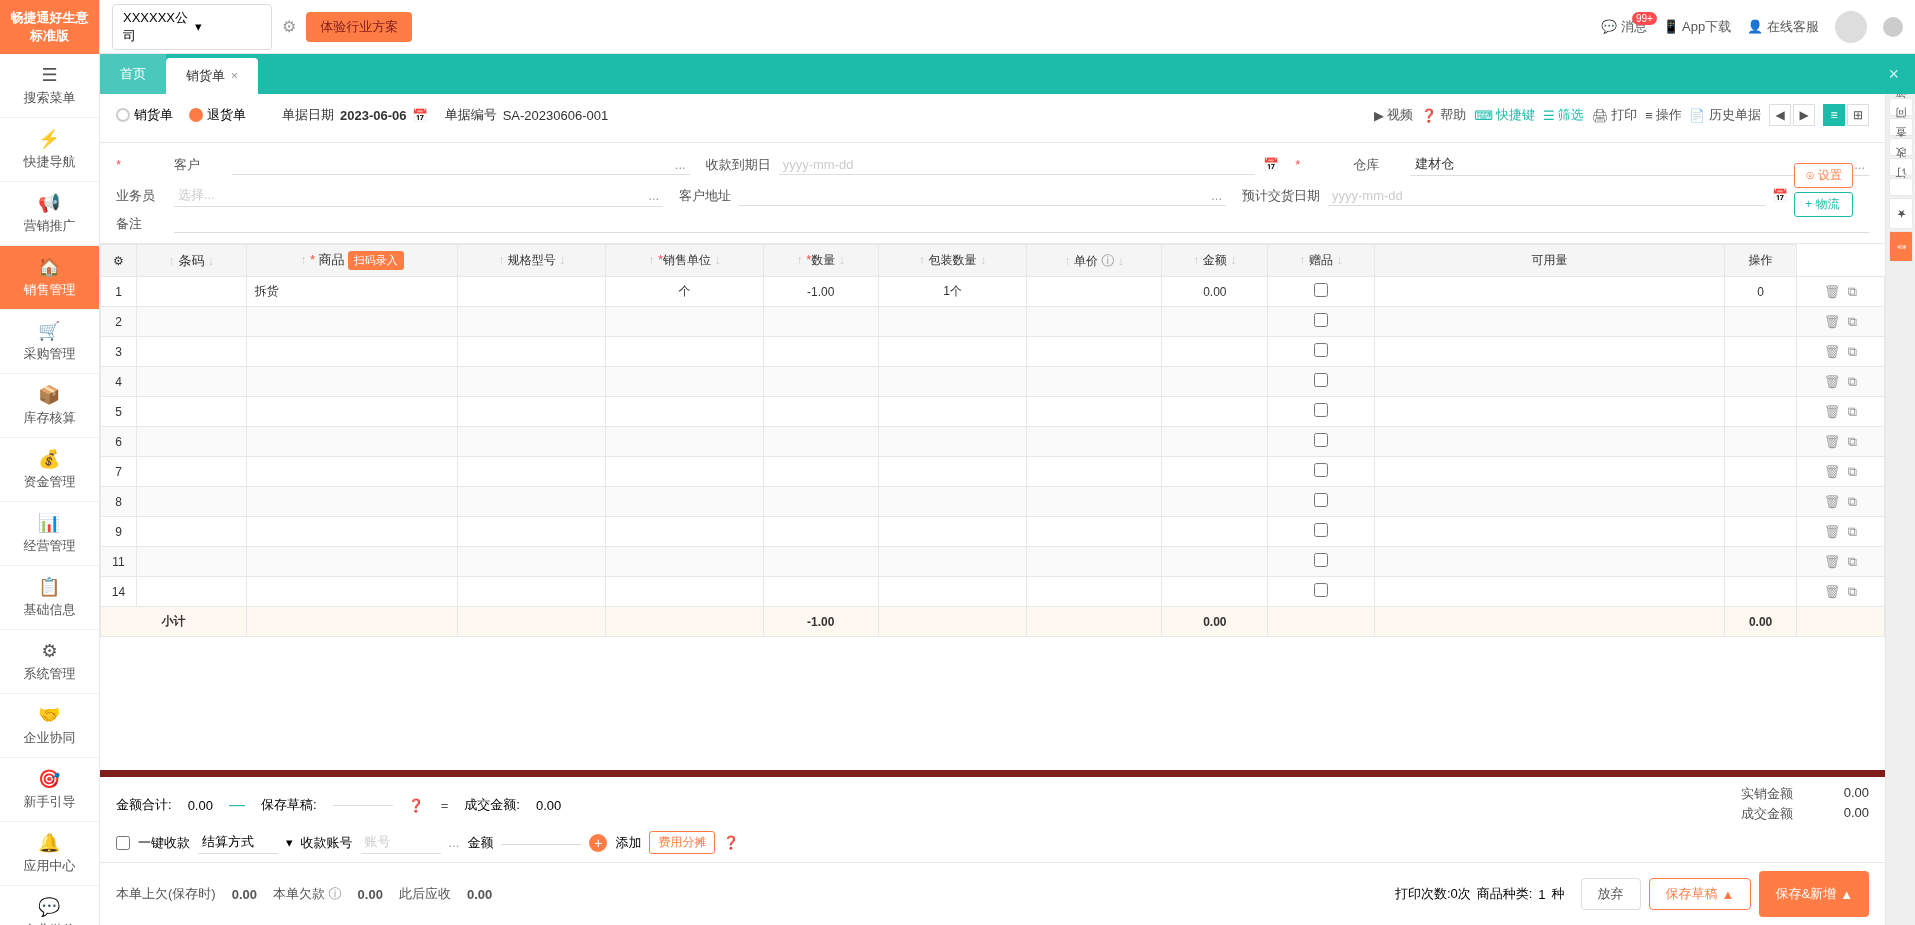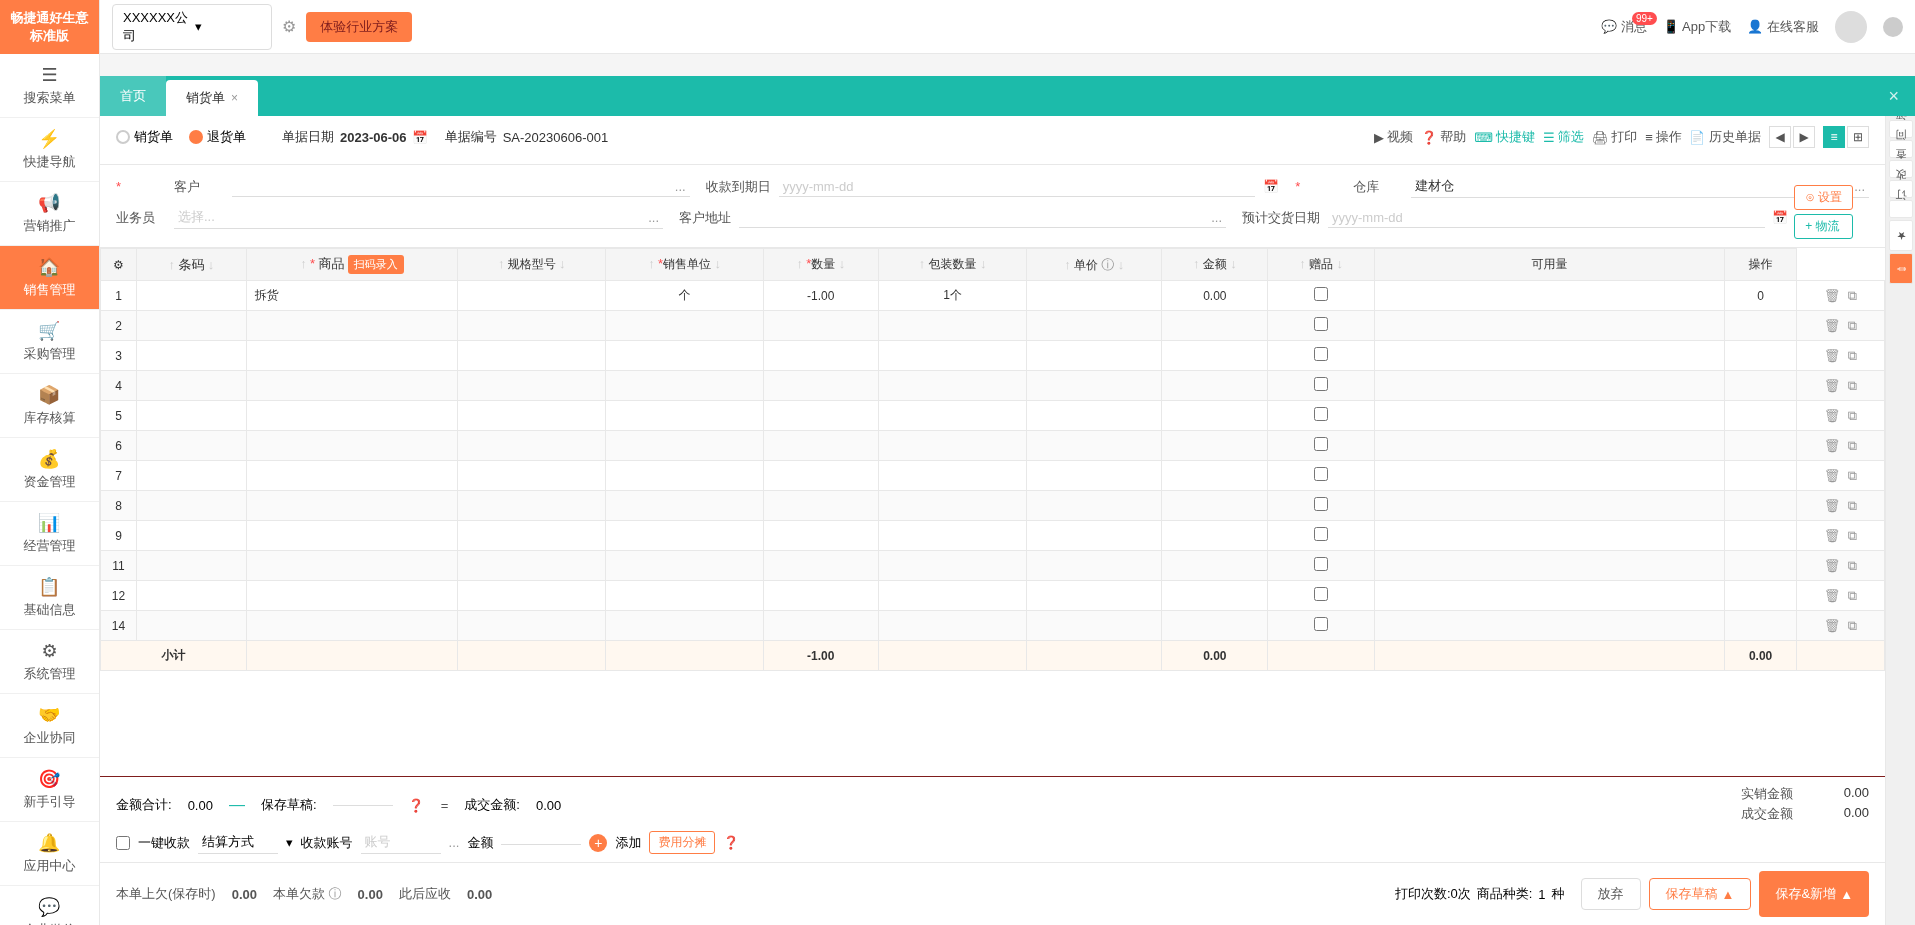--- a/index.html
+++ b/index.html
@@ -21,21 +21,21 @@
     .company-selector { display: flex; align-items: center; gap: 6px; border: 1px solid #ddd; border-radius: 4px; padding: 4px 10px; min-width: 160px; cursor: pointer; }
     .company-selector span { flex: 1; }
     .gear-btn { color: #999; cursor: pointer; font-size: 16px; }
     .trial-btn { background: #ff7d45; color: #7f1d1d; border: none; border-radius: 4px; padding: 6px 14px; cursor: pointer; font-size: 13px; }
     .topbar-right { margin-left: auto; display: flex; align-items: center; gap: 16px; color: #555; font-size: 13px; }
     .badge-wrap { position: relative; cursor: pointer; }
     .badge { position: absolute; top: -6px; right: -10px; background: #ff4d4f; color: #fff; border-radius: 10px; font-size: 10px; padding: 1px 4px; }
     .avatar { width: 32px; height: 32px; background: #ddd; border-radius: 50%; }
 
     
-    .tabs { height: 40px; background: #1cbbaa; display: flex; align-items: stretch; margin-top: 22px; }
+    .tabs { height: 40px; background: #1cbbaa; display: flex; align-items: stretch; }
     .tab { padding: 0 20px; display: flex; align-items: center; cursor: pointer; color: rgba(255,255,255,0.8); font-size: 14px; gap: 6px; }
     .tab.home { background: rgba(255,255,255,0.2); color: #fff; }
     .tab.active { background: #fff; color: #333; border-radius: 4px 4px 0 0; margin-top: 4px; }
     .tab-close { color: #999; font-size: 12px; }
     .tab-close-main { margin-left: auto; color: rgba(255,255,255,0.8); padding: 0 16px; cursor: pointer; font-size: 18px; display: flex; align-items: center; }
 
     
     .content { flex: 1; display: flex; overflow: hidden; }
     .form-area { flex: 1; display: flex; flex-direction: column; overflow: hidden; background: #f5f5f5; }
 
@@ -72,21 +72,21 @@
     .data-table th { background: #f5f5f5; border: 1px solid #e8e8e8; padding: 6px 8px; text-align: center; white-space: nowrap; font-weight: normal; color: #333; font-size: 12px; }
     .data-table td { border: 1px solid #e8e8e8; padding: 4px 8px; text-align: center; color: #333; font-size: 12px; height: 30px; }
     .data-table tr:nth-child(odd) td { background: #fff; }
     .data-table tr:nth-child(even) td { background: #fafafa; }
     .th-settings { width: 36px; }
     .scan-btn { background: #ff7d45; color: #fff; border: none; border-radius: 3px; padding: 2px 6px; font-size: 11px; cursor: pointer; }
     .num-red { color: #ff4d4f; }
     .subtotal-row td { background: #fff8f0 !important; font-weight: bold; }
 
     
-    .form-footer { background: #fff; border-top: 1px solid #7f1d1d; padding: 8px 16px; }
+    .form-footer { background: #fff; border-top: 7px solid #7f1d1d; padding: 8px 16px; }
     .footer-amounts { display: flex; align-items: center; gap: 16px; margin-bottom: 6px; }
     .footer-payment { display: flex; align-items: center; gap: 8px; }
     .amount-summary { margin-left: auto; text-align: right; }
     .amount-row { display: flex; justify-content: flex-end; gap: 16px; margin-bottom: 2px; }
     .amount-label { color: #555; }
     .amount-value { color: #333; min-width: 60px; text-align: right; }
     .add-btn { background: #ff7d45; color: #fff; border: none; border-radius: 50%; width: 18px; height: 18px; display: inline-flex; align-items: center; justify-content: center; cursor: pointer; font-size: 14px; }
     .fee-btn { border: 1px solid #ff7d45; color: #ff7d45; background: #fff; border-radius: 3px; padding: 2px 8px; cursor: pointer; font-size: 12px; }
     .dash { color: #1cbbaa; font-size: 16px; }
     .equals { color: #555; }
@@ -321,20 +321,24 @@
             </div>
           </div>
           <div style="display:flex;align-items:center;gap:8px;flex:1;padding-right:80px;">
             <span class="field-label">预计交货日期</span>
             <div class="field-input" style="flex:1;border-bottom:1px solid #ddd;padding:2px 4px;color:#ccc;">
               <span>yyyy-mm-dd</span>
             </div>
             <span style="cursor:pointer;">📅</span>
           </div>
         </div>
+        <div class="note-row">
+          <span class="field-label">备注</span>
+          <div style="flex:1;border-bottom:1px solid #ddd;min-height:18px;"></div>
+        </div>
       </div>
 
       <div class="table-area">
         <table class="data-table">
           <thead>
             <tr>
               <th class="th-settings">⚙</th>
               <th>
                 <span style="color:#ccc;">↑</span>
                 <span>条码</span>
@@ -544,38 +548,20 @@
     <td><input type="checkbox" class="checkbox-sm" style=""></td>
     <td style="min-width:200px;"></td>
     <td></td>
     <td>
       <span style="cursor:pointer;margin-right:4px;color:#999;">🗑</span>
       <span style="cursor:pointer;color:#999;">⧉</span>
     </td>
   </tr>
               <tr>
     <td>11</td>
-    <td></td>
-    <td style="text-align:left;"></td>
-    <td></td>
-    <td></td>
-    <td class=""></td>
-    <td></td>
-    <td></td>
-    <td></td>
-    <td><input type="checkbox" class="checkbox-sm" style=""></td>
-    <td style="min-width:200px;"></td>
-    <td></td>
-    <td>
-      <span style="cursor:pointer;margin-right:4px;color:#999;">🗑</span>
-      <span style="cursor:pointer;color:#999;">⧉</span>
-    </td>
-  </tr>
-              <tr>
-    <td>12</td>
     <td></td>
     <td style="text-align:left;"></td>
     <td></td>
     <td></td>
     <td class=""></td>
     <td></td>
     <td></td>
     <td></td>
     <td><input type="checkbox" class="checkbox-sm" style=""></td>
     <td style="min-width:200px;"></td>

